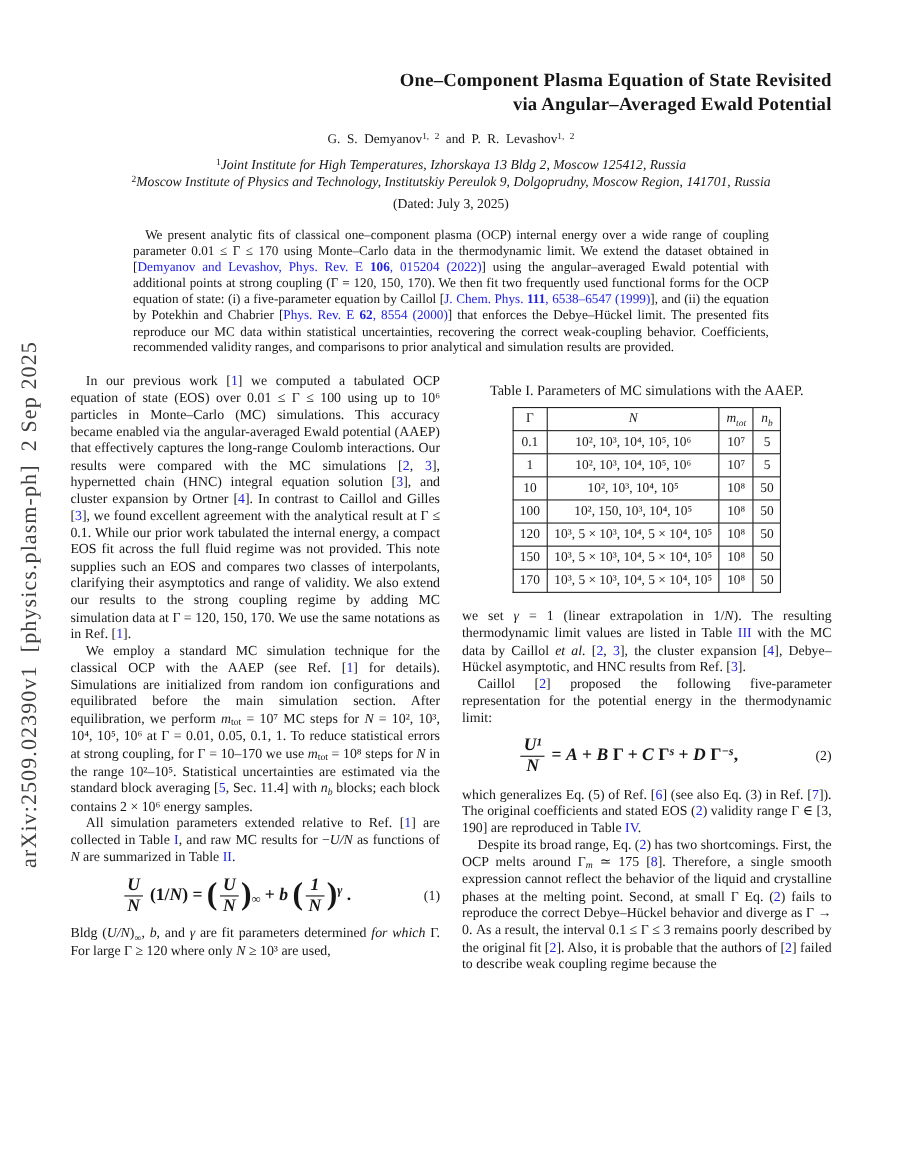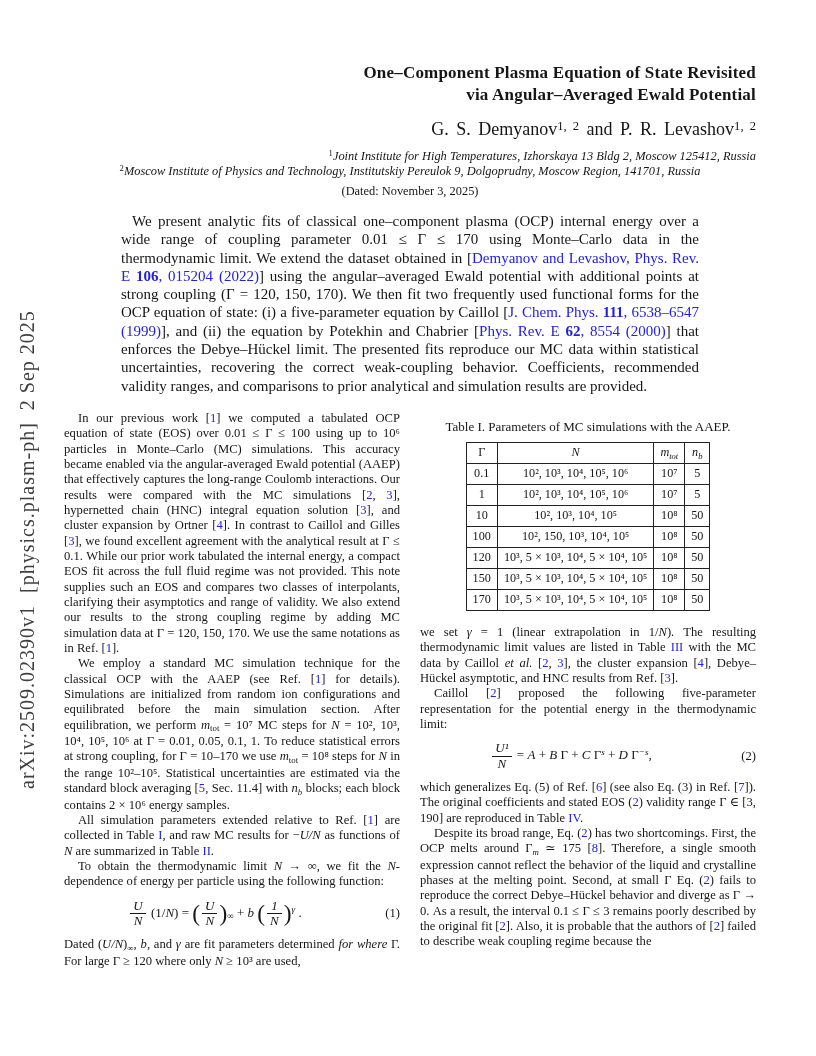--- a/index.html
+++ b/index.html
@@ -5,84 +5,83 @@
   :root { --link:#2222dd; --ink:#161616; }
   html,body{margin:0;padding:0;background:#ffffff;}
   .page{position:relative;width:816px;height:1056px;background:#ffffff;overflow:hidden;
         font-family:"Liberation Serif","DejaVu Serif",serif;color:var(--ink);}
   .stamp{position:absolute;left:16px;top:238px;height:624px;writing-mode:vertical-rl;
          transform:rotate(180deg);font-size:20px;letter-spacing:1px;color:#3f3f3f;
          white-space:pre;text-align:center;}
   .content{padding:0 60px 0 64px;}
   .title{margin:62px 0 0;text-align:right;font-size:17px;font-weight:bold;line-height:1.3;
          letter-spacing:0.2px;}
-  .authors{text-align:right;font-size:18px;margin-top:13px;word-spacing:3px;}
+  .authors{text-align:center;font-size:12px;margin-top:13px;word-spacing:3px;}
   .affil{text-align:center;font-size:12.4px;line-height:1.2;}
-  .affil-first{margin-top:9px;text-align:right;}
+  .affil-first{margin-top:9px;}
   .dated{text-align:center;font-size:12.4px;margin-top:5px;}
-  .abstract{margin:13px 57px 16px;font-size:15px;line-height:1.22;text-align:justify;
+  .abstract{margin:13px 57px 16px;font-size:12px;line-height:1.22;text-align:justify;
             text-indent:11px;}
   .cols{display:flex;gap:20px;margin-top:15px;justify-content:space-between;}
   .col{width:336px;}
   .para{margin:0;font-size:12.6px;line-height:15.35px;text-align:justify;}
   .ind{text-indent:14px;}
   .i{font-style:italic;}
   .b{font-weight:bold;}
   .a{color:var(--link);}
   .sup{position:relative;top:-0.45em;font-size:0.7em;}
   .sub{position:relative;top:0.28em;font-size:0.7em;}
   .bp{display:inline-block;font-size:1.8em;line-height:0.9;vertical-align:middle;}
   .frac{display:inline-flex;flex-direction:column;text-align:center;vertical-align:middle;
         margin:0 2px;line-height:1.1;}
   .frac .fn{border-bottom:1px solid var(--ink);padding:0 3px;}
   .frac .fd{padding:0 3px;}
   .eq-row{display:flex;align-items:center;margin:9px 0;}
-  .eq-body{flex:1;text-align:center;font-size:13px;}
+  .eq-body{flex:1;text-align:center;font-size:16px;font-weight:bold;}
   .eq-num{width:34px;text-align:right;font-size:12.6px;}
   .tcap{font-size:13px;text-align:center;margin:8px 2px 7px;}
   table.mc{border-collapse:collapse;margin:0 auto 14px;font-size:12.2px;}
   table.mc th,table.mc td{border:1px solid #222;padding:2.5px 6px;text-align:center;
         font-weight:normal;white-space:nowrap;}
 </style>
 </head>
 <body>
 
 <div class="page">
   <div class="stamp">arXiv:2509.02390v1  [physics.plasm-ph]  2 Sep 2025</div>
 
   <div class="content">
     <h1 class="title"><span>One–Component Plasma Equation of State Revisited</span><br><span>via Angular–Averaged Ewald Potential</span></h1>
 
     <div class="authors"><span>G. S. Demyanov</span><span class="sup">1, 2</span><span> and P. R. Levashov</span><span class="sup">1, 2</span></div>
     <div class="affil affil-first"><span class="sup">1</span><span class="i">Joint Institute for High Temperatures, Izhorskaya 13 Bldg 2, Moscow 125412, Russia</span></div>
     <div class="affil"><span class="sup">2</span><span class="i">Moscow Institute of Physics and Technology, Institutskiy Pereulok 9, Dolgoprudny, Moscow Region, 141701, Russia</span></div>
-    <div class="dated">(Dated: November 3, 2025)</div>
+    <div class="dated">(Dated: July 3, 2025)</div>
 
     <p class="abstract"><span>We present analytic fits of classical one–component plasma (OCP) internal energy over a wide range of coupling parameter 0.01 ≤ Γ ≤ 170 using Monte–Carlo data in the thermodynamic limit. We extend the dataset obtained in [</span><span class="a">Demyanov and Levashov, Phys. Rev. E </span><span class="a b">106</span><span class="a">, 015204 (2022)</span><span>] using the angular–averaged Ewald potential with additional points at strong coupling (Γ = 120, 150, 170). We then fit two frequently used functional forms for the OCP equation of state: (i) a five-parameter equation by Caillol [</span><span class="a">J. Chem. Phys. </span><span class="a b">111</span><span class="a">, 6538–6547 (1999)</span><span>], and (ii) the equation by Potekhin and Chabrier [</span><span class="a">Phys. Rev. E </span><span class="a b">62</span><span class="a">, 8554 (2000)</span><span>] that enforces the Debye–Hückel limit. The presented fits reproduce our MC data within statistical uncertainties, recovering the correct weak-coupling behavior. Coefficients, recommended validity ranges, and comparisons to prior analytical and simulation results are provided.</span></p>
 
     <div class="cols">
       <div class="col">
         <p class="para ind"><span>In our previous work [</span><span class="a">1</span><span>] we computed a tabulated OCP equation of state (EOS) over 0.01 ≤ Γ ≤ 100 using up to 10⁶ particles in Monte–Carlo (MC) simulations. This accuracy became enabled via the angular-averaged Ewald potential (AAEP) that effectively captures the long-range Coulomb interactions. Our results were compared with the MC simulations [</span><span class="a">2</span><span>, </span><span class="a">3</span><span>], hypernetted chain (HNC) integral equation solution [</span><span class="a">3</span><span>], and cluster expansion by Ortner [</span><span class="a">4</span><span>]. In contrast to Caillol and Gilles [</span><span class="a">3</span><span>], we found excellent agreement with the analytical result at Γ ≤ 0.1. While our prior work tabulated the internal energy, a compact EOS fit across the full fluid regime was not provided. This note supplies such an EOS and compares two classes of interpolants, clarifying their asymptotics and range of validity. We also extend our results to the strong coupling regime by adding MC simulation data at Γ = 120, 150, 170. We use the same notations as in Ref. [</span><span class="a">1</span><span>].</span></p>
         <p class="para ind"><span>We employ a standard MC simulation technique for the classical OCP with the AAEP (see Ref. [</span><span class="a">1</span><span>] for details). Simulations are initialized from random ion configurations and equilibrated before the main simulation section. After equilibration, we perform </span><span class="i">m</span><span class="sub">tot</span><span> = 10⁷ MC steps for </span><span class="i">N</span><span> = 10², 10³, 10⁴, 10⁵, 10⁶ at Γ = 0.01, 0.05, 0.1, 1. To reduce statistical errors at strong coupling, for Γ = 10–170 we use </span><span class="i">m</span><span class="sub">tot</span><span> = 10⁸ steps for </span><span class="i">N</span><span> in the range 10²–10⁵. Statistical uncertainties are estimated via the standard block averaging [</span><span class="a">5</span><span>, Sec. 11.4] with </span><span class="i">n</span><span class="sub i">b</span><span> blocks; each block contains 2 × 10⁶ energy samples.</span></p>
         <p class="para ind"><span>All simulation parameters extended relative to Ref. [</span><span class="a">1</span><span>] are collected in Table </span><span class="a">I</span><span>, and raw MC results for −</span><span class="i">U/N</span><span> as functions of </span><span class="i">N</span><span> are summarized in Table </span><span class="a">II</span><span>.</span></p>
-        <p class="para ind"><span>To obtain the thermodynamic limit </span><span class="i">N</span><span> → ∞, we fit the </span><span class="i">N</span><span>-dependence of energy per particle using the following function:</span></p>
         <div class="eq-row">
           <span class="eq-body"><span class="i frac">
                 <span class="fn">U</span>
                 <span class="fd">N</span>
               </span><span> (1/</span><span class="i">N</span><span>) = </span><span class="bp">(</span><span class="i frac">
                 <span class="fn">U</span>
                 <span class="fd">N</span>
               </span><span class="bp">)</span><span class="sub">∞</span><span> + </span><span class="i">b</span><span> </span><span class="bp">(</span><span class="i frac">
                 <span class="fn">1</span>
                 <span class="fd">N</span>
               </span><span class="bp">)</span><span class="sup i">γ</span><span> .</span></span>
           <span class="eq-num">(1)</span>
         </div>
-        <p class="para"><span>Dated (</span><span class="i">U/N</span><span>)</span><span class="sub">∞</span><span>, </span><span class="i">b</span><span>, and </span><span class="i">γ</span><span> are fit parameters determined </span><span class="i">for where</span><span> Γ. For large Γ ≥ 120 where only </span><span class="i">N</span><span> ≥ 10³ are used,</span></p>
+        <p class="para"><span>Bldg (</span><span class="i">U/N</span><span>)</span><span class="sub">∞</span><span>, </span><span class="i">b</span><span>, and </span><span class="i">γ</span><span> are fit parameters determined </span><span class="i">for which</span><span> Γ. For large Γ ≥ 120 where only </span><span class="i">N</span><span> ≥ 10³ are used,</span></p>
       </div>
 
       <div class="col">
         <div class="tcap">Table I. Parameters of MC simulations with the AAEP.</div>
         <table class="mc">
           <thead>
             <tr>
               <th><span>Γ</span></th>
               <th><span class="i">N</span></th>
               <th><span class="i">m</span><span class="sub i">tot</span></th>

